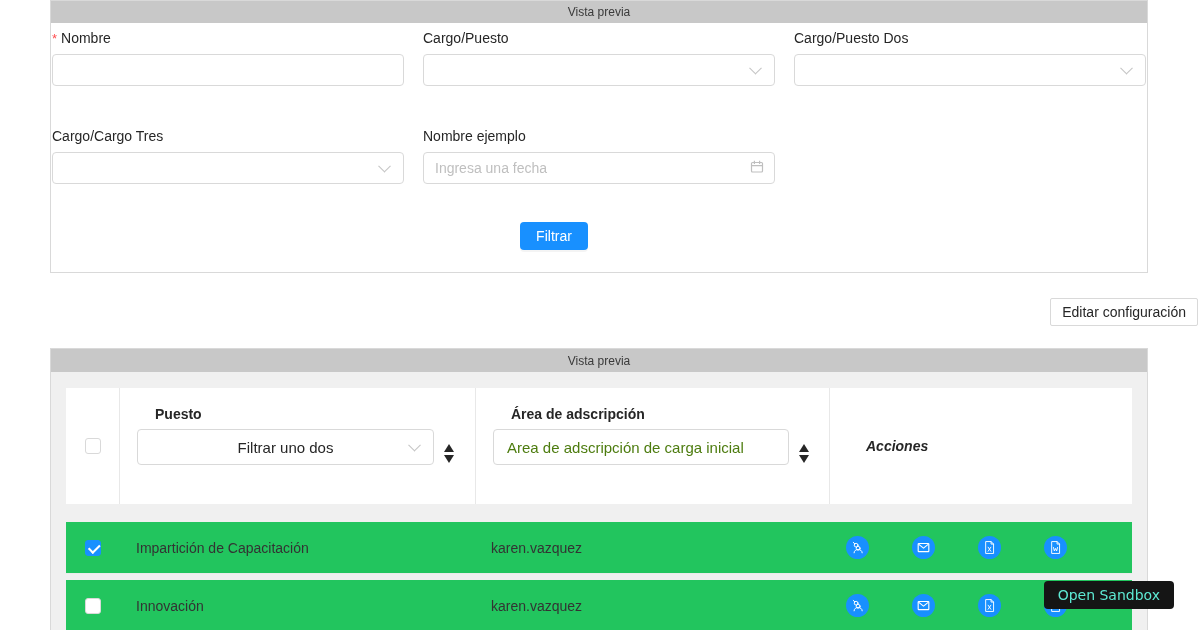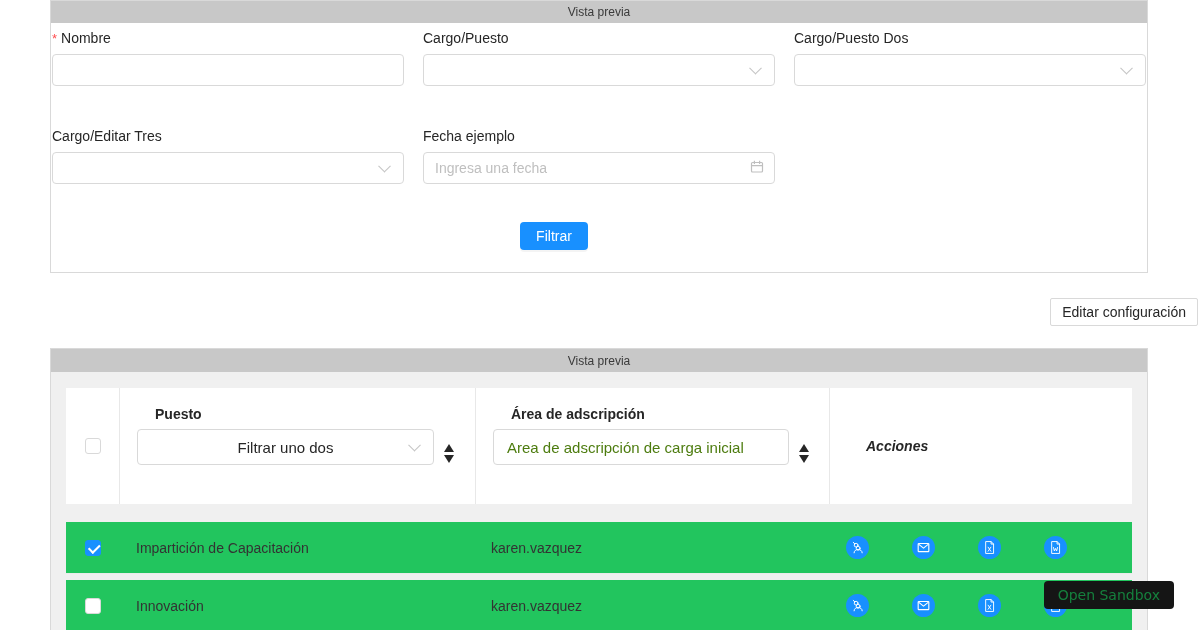--- a/index.html
+++ b/index.html
@@ -77,21 +77,21 @@
   .checkbox.checked::after { content:""; position:absolute; left:5px; top:1.5px; width:4.5px;
     height:8.5px; border-right:2px solid #fff; border-bottom:2px solid #fff;
     transform:rotate(45deg); }
 
   .action-icon { width:23px; height:23px; border-radius:50%; background:#1890ff;
     display:flex; align-items:center; justify-content:center; cursor:pointer; }
   .action-icon svg { display:block; }
 
   
   #sandbox-badge { position:absolute; right:26px; top:581px; height:28px; padding:4px 14px;
-    background:#151515; border-radius:4px; color:#15803d; display:flex; align-items:center;
+    background:#151515; border-radius:4px; color:#5eead4; display:flex; align-items:center;
     font-size:14px; z-index:10; cursor:pointer; font-family:"DejaVu Sans",sans-serif; }
 </style>
 </head>
 <body>
 
 <div class="panel" id="filter-panel">
   <div class="panel-caption">Vista previa</div>
   <div class="filter-body">
 
     <div class="form-row">
@@ -110,27 +110,27 @@
       <div class="form-col">
         <label class="field-label">Cargo/Puesto Dos</label>
         <div class="select-box">
           <span class="chevron"></span>
         </div>
       </div>
     </div>
 
     <div class="form-row second">
       <div class="form-col">
-        <label class="field-label">Cargo/Editar Tres</label>
+        <label class="field-label">Cargo/Cargo Tres</label>
         <div class="select-box">
           <span class="chevron"></span>
         </div>
       </div>
       <div class="form-col">
-        <label class="field-label">Fecha ejemplo</label>
+        <label class="field-label">Nombre ejemplo</label>
         <div class="text-input">
           <input type="text" placeholder="Ingresa una fecha" style="">
           <span class="cal-icon">
             <svg width="14" height="14" viewBox="0 0 14 14" fill="none" stroke="#bfbfbf" stroke-width="1.2">
               <rect x="1.5" y="3" width="11" height="9.5" rx="1"></rect>
               <line x1="4.4" y1="1.2" x2="4.4" y2="4.6"></line>
               <line x1="9.6" y1="1.2" x2="9.6" y2="4.6"></line>
               <line x1="1.5" y1="6.2" x2="12.5" y2="6.2"></line>
             </svg>
           </span>

